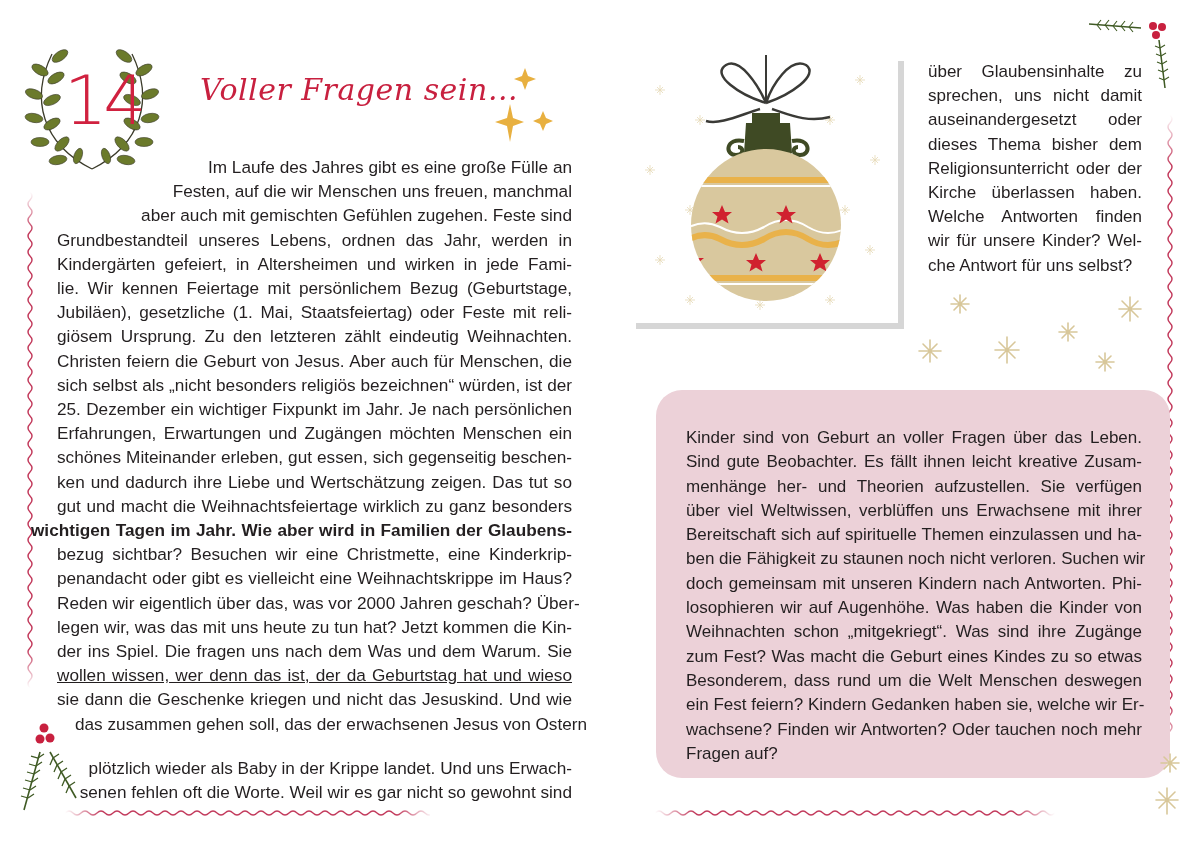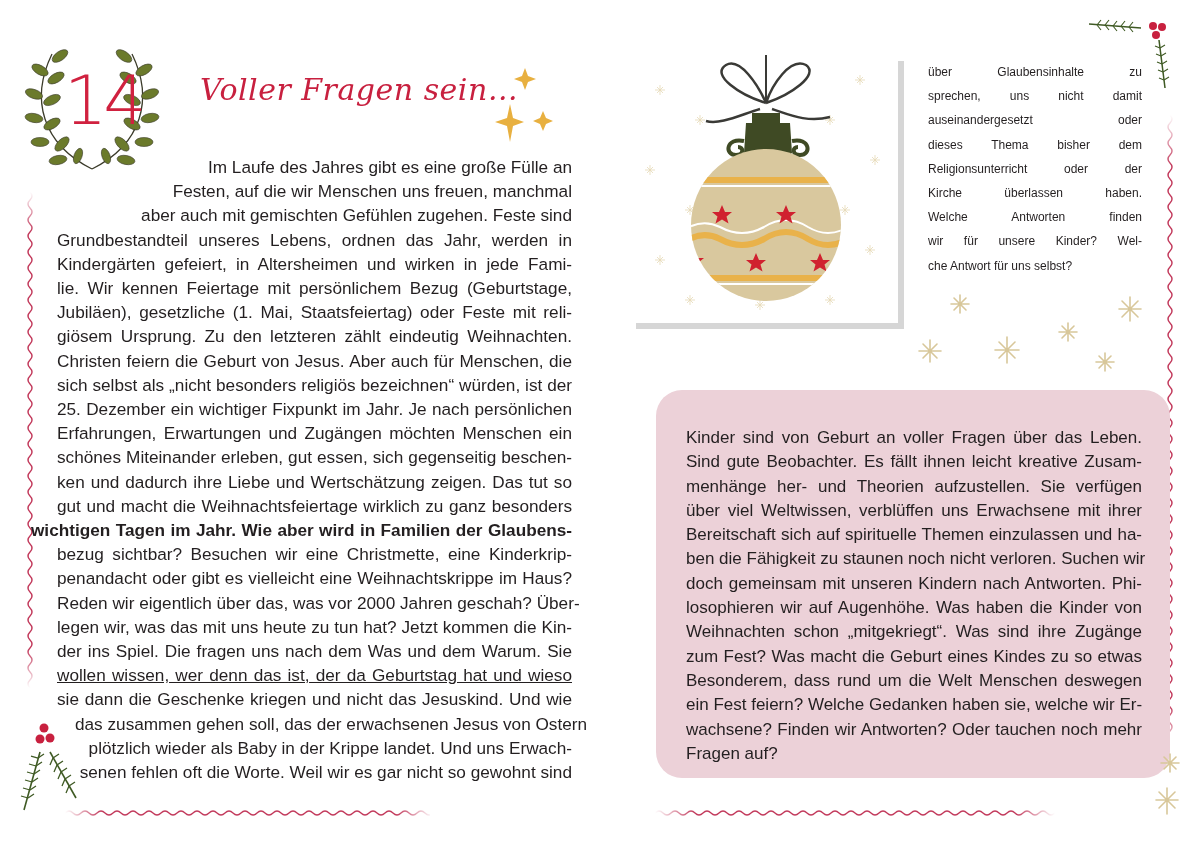--- a/index.html
+++ b/index.html
@@ -94,21 +94,21 @@
   <span class="line" style="margin-left:57px;">gut und macht die Weihnachtsfeiertage wirklich zu ganz besonders</span>
   <span class="line" style="margin-left:31px;font-weight:bold;">wichtigen Tagen im Jahr. Wie aber wird in Familien der Glaubens-</span>
   <span class="line" style="margin-left:57px;">bezug sichtbar?  Besuchen wir eine Christmette, eine Kinderkrip-</span>
   <span class="line" style="margin-left:57px;">penandacht oder gibt es vielleicht eine Weihnachtskrippe im Haus?</span>
   <span class="line" style="margin-left:57px;">Reden wir eigentlich über das, was vor 2000 Jahren geschah? Über-</span>
   <span class="line" style="margin-left:57px;">legen wir, was das mit uns heute zu tun hat? Jetzt kommen die Kin-</span>
   <span class="line" style="margin-left:57px;">der ins Spiel. Die fragen uns nach dem Was und dem Warum. Sie</span>
   <span class="line" style="margin-left:57px;text-decoration:underline;">wollen wissen, wer denn das ist, der da Geburtstag hat und wieso</span>
   <span class="line" style="margin-left:57px;">sie dann die Geschenke kriegen und nicht das Jesuskind. Und wie</span>
   <span class="line right" style="padding-left:75px;">das zusammen gehen soll, das der erwachsenen Jesus von Ostern</span>
-  <span class="line right" style="padding-left:40px;">plötzlich wieder als Baby in der Krippe landet. Und uns Erwach-</span>
+  <span class="line right" style="padding-left:40px;margin-top:20px;">plötzlich wieder als Baby in der Krippe landet. Und uns Erwach-</span>
   <span class="line right" style="padding-left:72px;">senen fehlen oft die Worte. Weil wir es gar nicht so gewohnt sind</span>
 </div>
 
 <svg class="abs" style="left:18px;top:722px;" width="64" height="92" viewBox="0 0 64 92">
   <g fill="#c8203f">
     <circle cx="26" cy="6" r="4.5"></circle>
     <circle cx="22" cy="17" r="4.5"></circle>
     <circle cx="32" cy="16" r="4.5"></circle>
   </g>
   <g stroke="#3f5a24" stroke-width="1.6" fill="none">
@@ -182,21 +182,21 @@
         <path d="M92 150 l3 7 l7 0 l-5.5 4.5 l2 7 l-6.5 -4 l-6.5 4 l2 -7 l-5.5 -4.5 l7 0 z"></path>
         <path d="M156 150 l3 7 l7 0 l-5.5 4.5 l2 7 l-6.5 -4 l-6.5 4 l2 -7 l-5.5 -4.5 l7 0 z"></path>
         <path d="M126 198 l3 7 l7 0 l-5.5 4.5 l2 7 l-6.5 -4 l-6.5 4 l2 -7 l-5.5 -4.5 l7 0 z"></path>
         <path d="M190 198 l3 7 l7 0 l-5.5 4.5 l2 7 l-6.5 -4 l-6.5 4 l2 -7 l-5.5 -4.5 l7 0 z"></path>
         <path d="M64 196 l3 7 l7 0 l-5.5 4.5 l2 7 l-6.5 -4 l-6.5 4 l2 -7 l-5.5 -4.5 l7 0 z"></path>
       </g>
     </g>
   </svg>
 </div>
 
-<div class="abs para" style="left:928px;top:60px;width:214px;font-size:12px;">
+<div class="abs para" style="left:928px;top:60px;width:214px;font-size:17px;">
   <span class="line">über Glaubensinhalte zu</span>
   <span class="line">sprechen, uns nicht damit</span>
   <span class="line">auseinandergesetzt   oder</span>
   <span class="line">dieses Thema bisher dem</span>
   <span class="line">Religionsunterricht oder der</span>
   <span class="line">Kirche überlassen haben.</span>
   <span class="line">Welche Antworten finden</span>
   <span class="line">wir für unsere Kinder? Wel-</span>
   <span class="line last">che Antwort für uns selbst?</span>
 </div>
@@ -238,21 +238,21 @@
     <span class="line">Sind gute Beobachter. Es fällt ihnen leicht kreative Zusam-</span>
     <span class="line">menhänge her- und Theorien aufzustellen. Sie verfügen</span>
     <span class="line">über viel Weltwissen,  verblüffen uns Erwachsene mit ihrer</span>
     <span class="line">Bereitschaft sich auf spirituelle Themen einzulassen und ha-</span>
     <span class="line">ben die Fähigkeit zu staunen noch nicht verloren. Suchen wir</span>
     <span class="line">doch gemeinsam mit unseren Kindern nach Antworten. Phi-</span>
     <span class="line">losophieren wir auf Augenhöhe. Was haben die Kinder von</span>
     <span class="line">Weihnachten schon „mitgekriegt“. Was sind ihre Zugänge</span>
     <span class="line">zum Fest? Was macht die Geburt eines Kindes zu so etwas</span>
     <span class="line">Besonderem, dass rund um die Welt Menschen deswegen</span>
-    <span class="line">ein Fest feiern? Welche Gedanken haben sie, welche wir Er-</span>
+    <span class="line">ein Fest feiern? Kindern Gedanken haben sie, welche wir Er-</span>
     <span class="line">wachsene? Finden wir Antworten? Oder tauchen noch mehr</span>
     <span class="line last">Fragen auf?</span>
   </div>
 </div>
 
 <svg class="abs" style="left:1155px;top:750px;" width="30" height="70" viewBox="0 0 30 70">
   <g stroke="#d8c79a" stroke-width="1.6" fill="none" stroke-linecap="round">
     <path d="M15 4 l0 18 M6 13 l18 0 M9 7 l12 12 M21 7 l-12 12"></path>
     <path d="M12 38 l0 26 M1 50 l22 0 M4 42 l16 16 M20 42 l-16 16"></path>
   </g>

